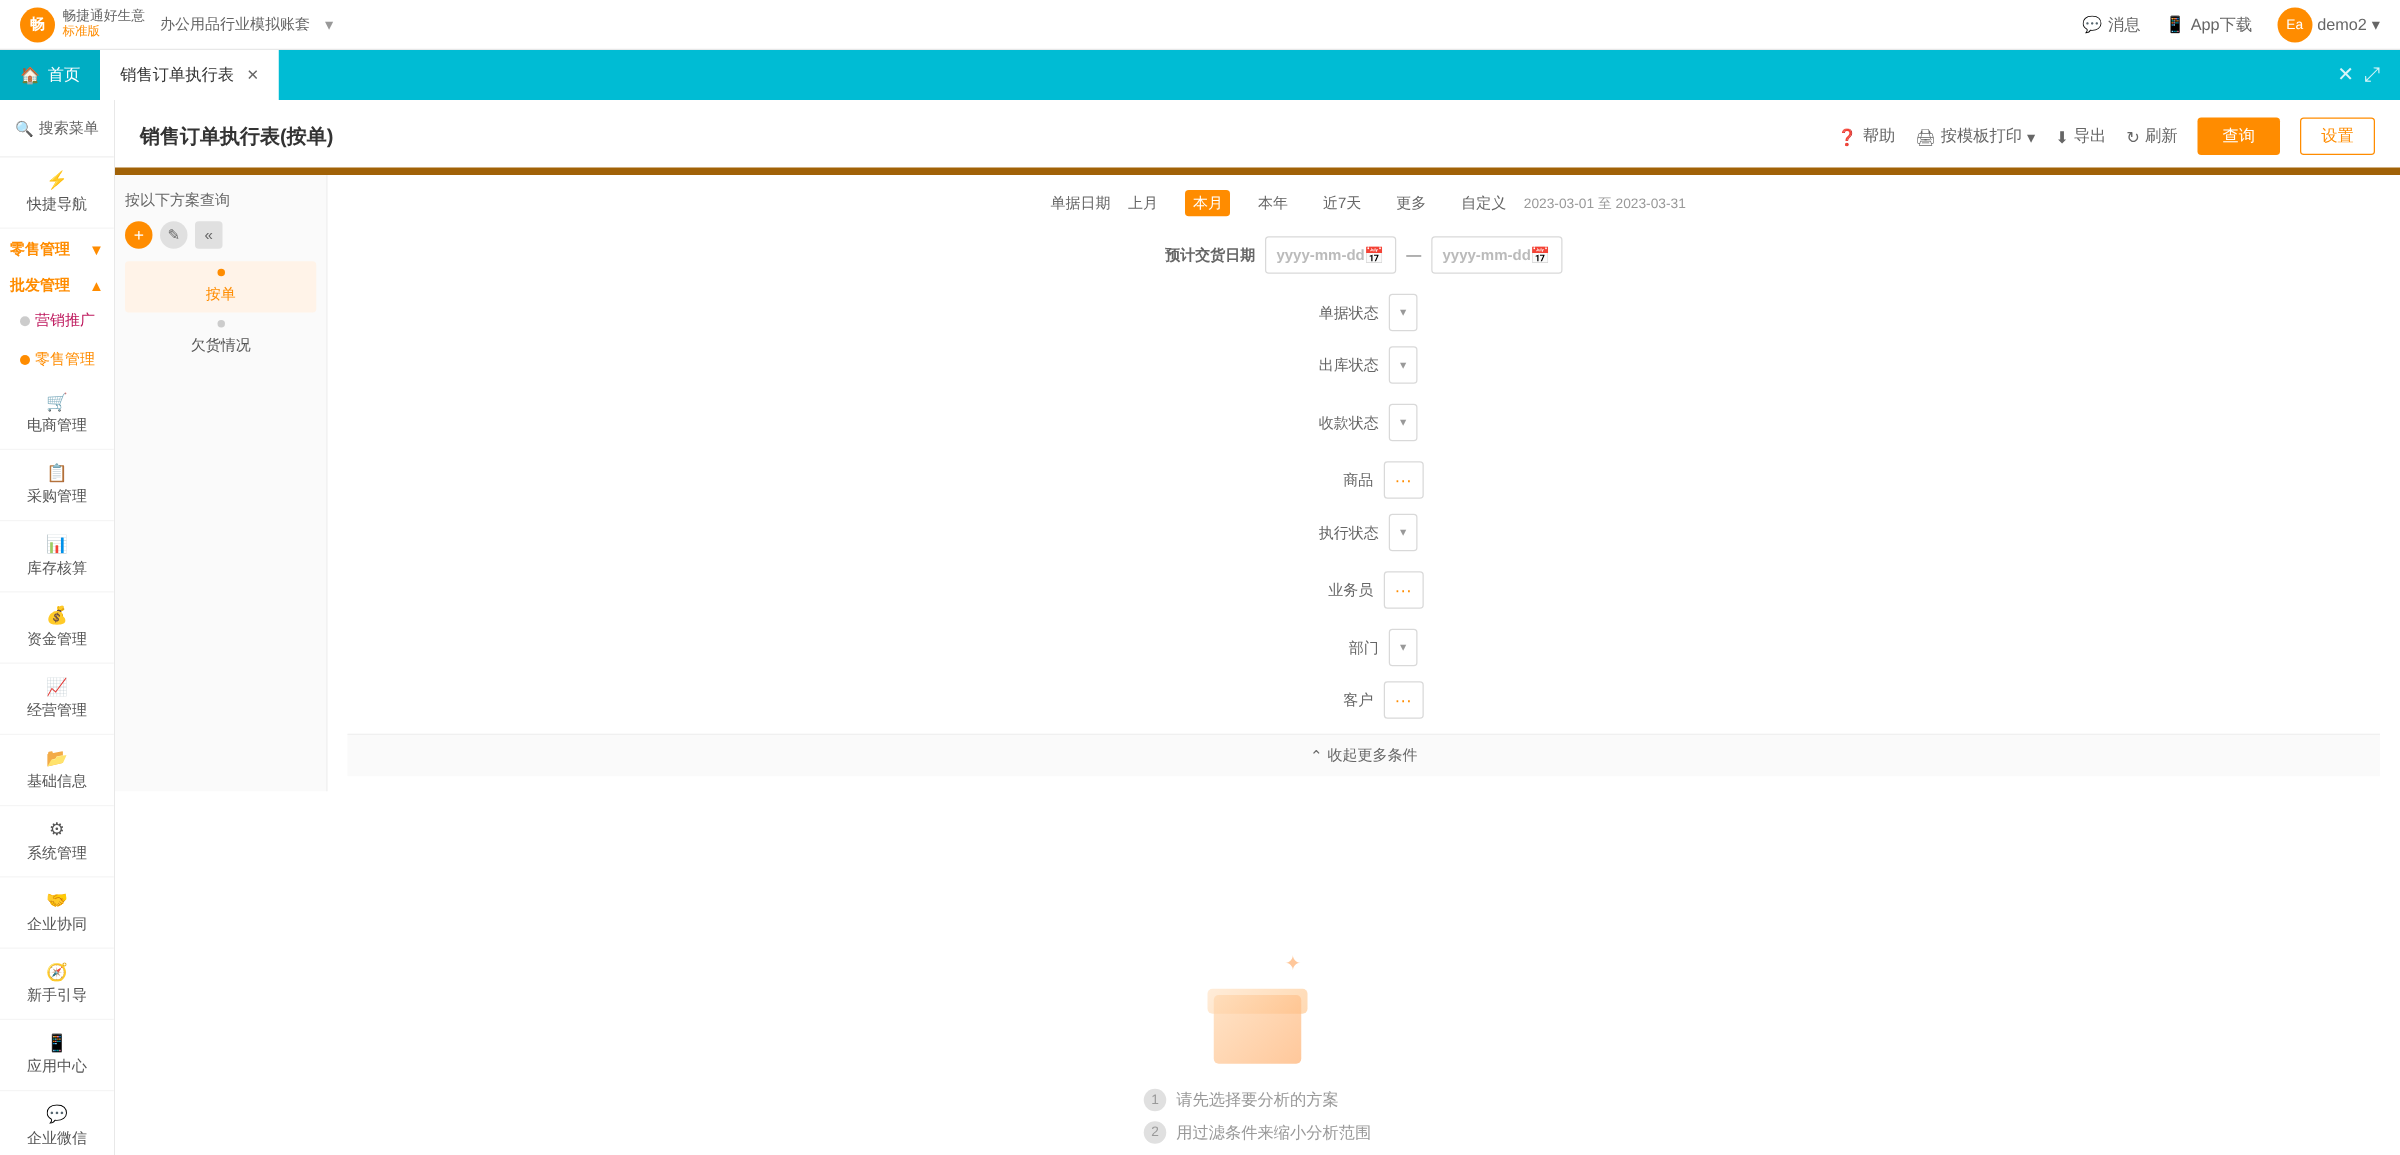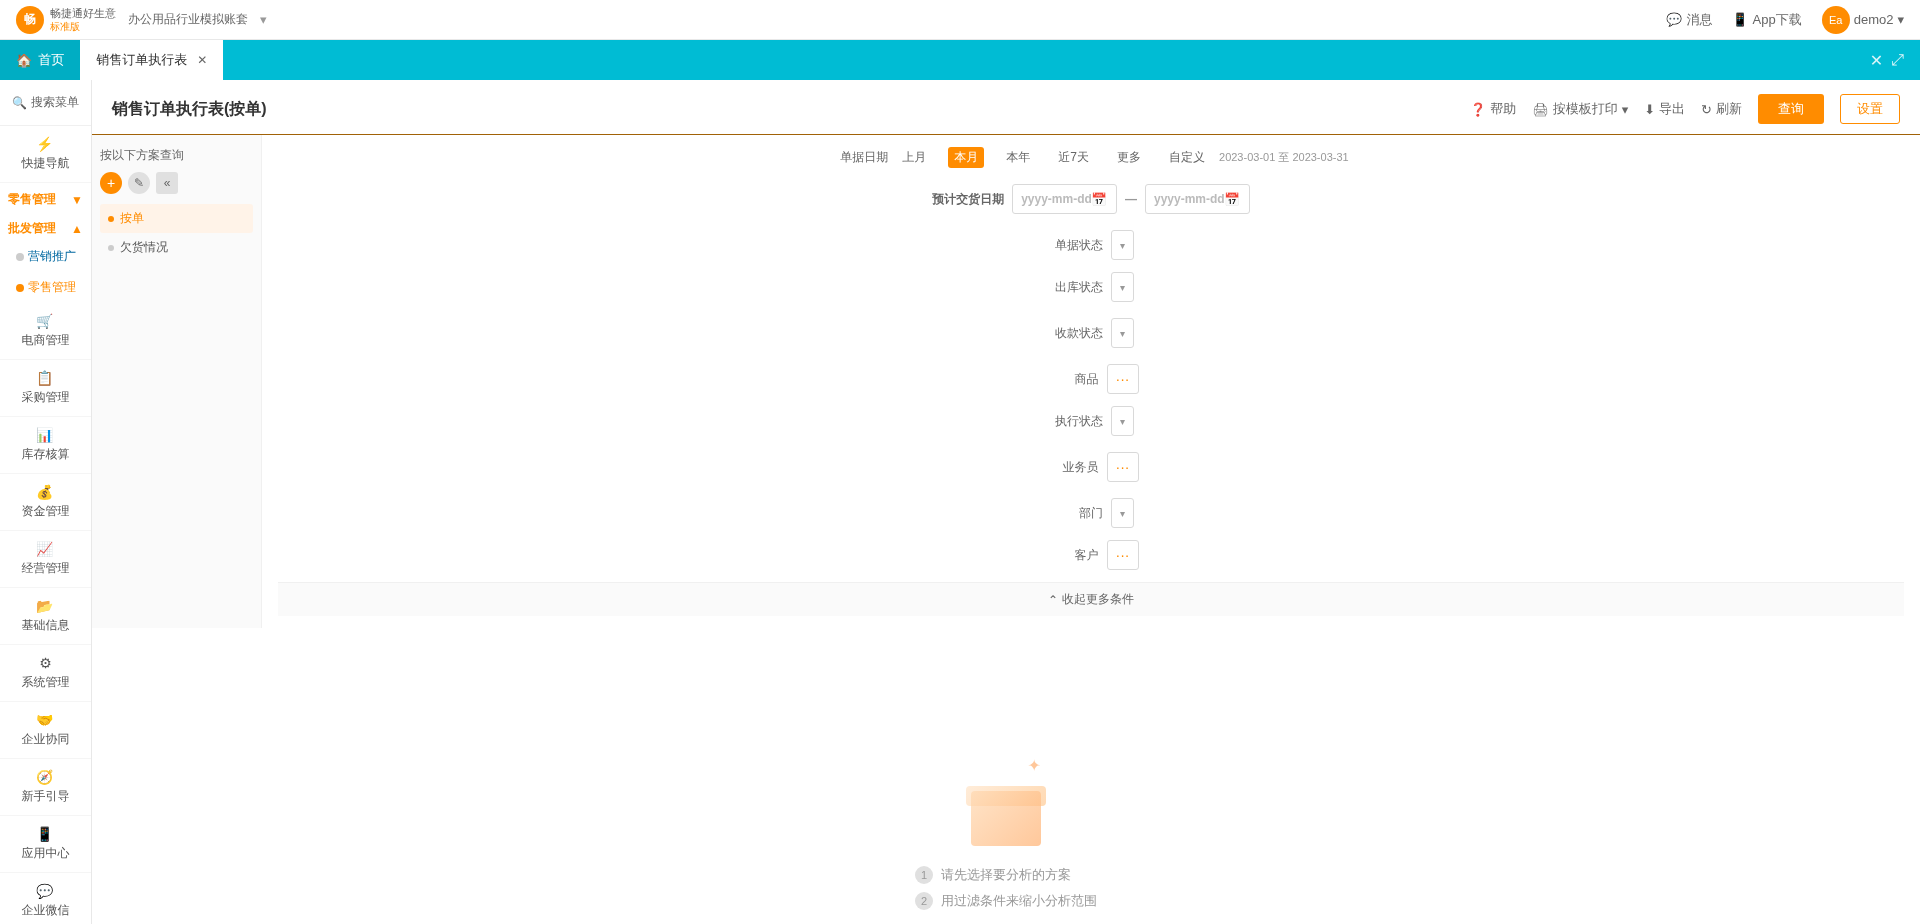--- a/index.html
+++ b/index.html
@@ -101,21 +101,21 @@
       color: #ff8c00;
       font-weight: bold;
       display: flex;
       align-items: center;
       justify-content: space-between;
       cursor: pointer;
     }
     .sidebar-sub-item {
       padding: 7px 8px 7px 16px;
       font-size: 12px;
-      color: #0369a1;
+      color: #be185d;
       cursor: pointer;
       display: flex;
       align-items: center;
       gap: 4px;
     }
     .sidebar-sub-item.active { color: #ff8c00; }
     .orange-dot { width: 8px; height: 8px; background: #ff8c00; border-radius: 50%; flex-shrink: 0; }
     .gray-dot { width: 8px; height: 8px; background: #ccc; border-radius: 50%; flex-shrink: 0; }
 
     
@@ -132,21 +132,21 @@
       padding: 0;
       min-height: 100%;
     }
 
     
     .page-header {
       padding: 14px 20px 10px;
       display: flex;
       align-items: center;
       justify-content: space-between;
-      border-bottom: 1px solid #a16207;
+      border-bottom: 6px solid #a16207;
     }
     .page-title { font-size: 16px; font-weight: bold; color: #333; }
     .page-actions { display: flex; align-items: center; gap: 16px; }
     .page-action-btn {
       display: flex;
       align-items: center;
       gap: 4px;
       color: #666;
       cursor: pointer;
       font-size: 13px;
@@ -196,20 +196,21 @@
 
     .scheme-item {
       padding: 6px 8px;
       border-radius: 3px;
       cursor: pointer;
       font-size: 12px;
       color: #555;
       display: flex;
       align-items: center;
       gap: 6px;
+      flex-direction: column;
     }
     .scheme-item.active { background: #fff3e8; color: #ff8c00; }
     .scheme-item .scheme-dot { width: 6px; height: 6px; border-radius: 50%; background: #ff8c00; }
     .scheme-item .scheme-dot-gray { width: 6px; height: 6px; border-radius: 50%; background: #ccc; }
 
     .filter-main {
       flex: 1;
       padding: 12px 16px;
     }
 
@@ -388,21 +389,21 @@
   </style>
 </head>
 <body>
 
 <div class="top-header">
   <div class="top-header-left">
     <div class="logo-area">
       <div class="logo-icon">畅</div>
       <div class="logo-text">
         <div>畅捷通好生意</div>
-        <div style="color:#ff8c00;font-size:10px;">标准版</div>
+        <div style="color:#ff8c00;font-size:10px;font-family:Liberation Mono, monospace;">标准版</div>
       </div>
     </div>
     <div class="breadcrumb-text">办公用品行业模拟账套</div>
     <span style="color:#999;cursor:pointer;">▾</span>
   </div>
   <div class="top-header-right">
     <div class="header-action">
       <span>💬</span>
       <span>消息</span>
     </div>

